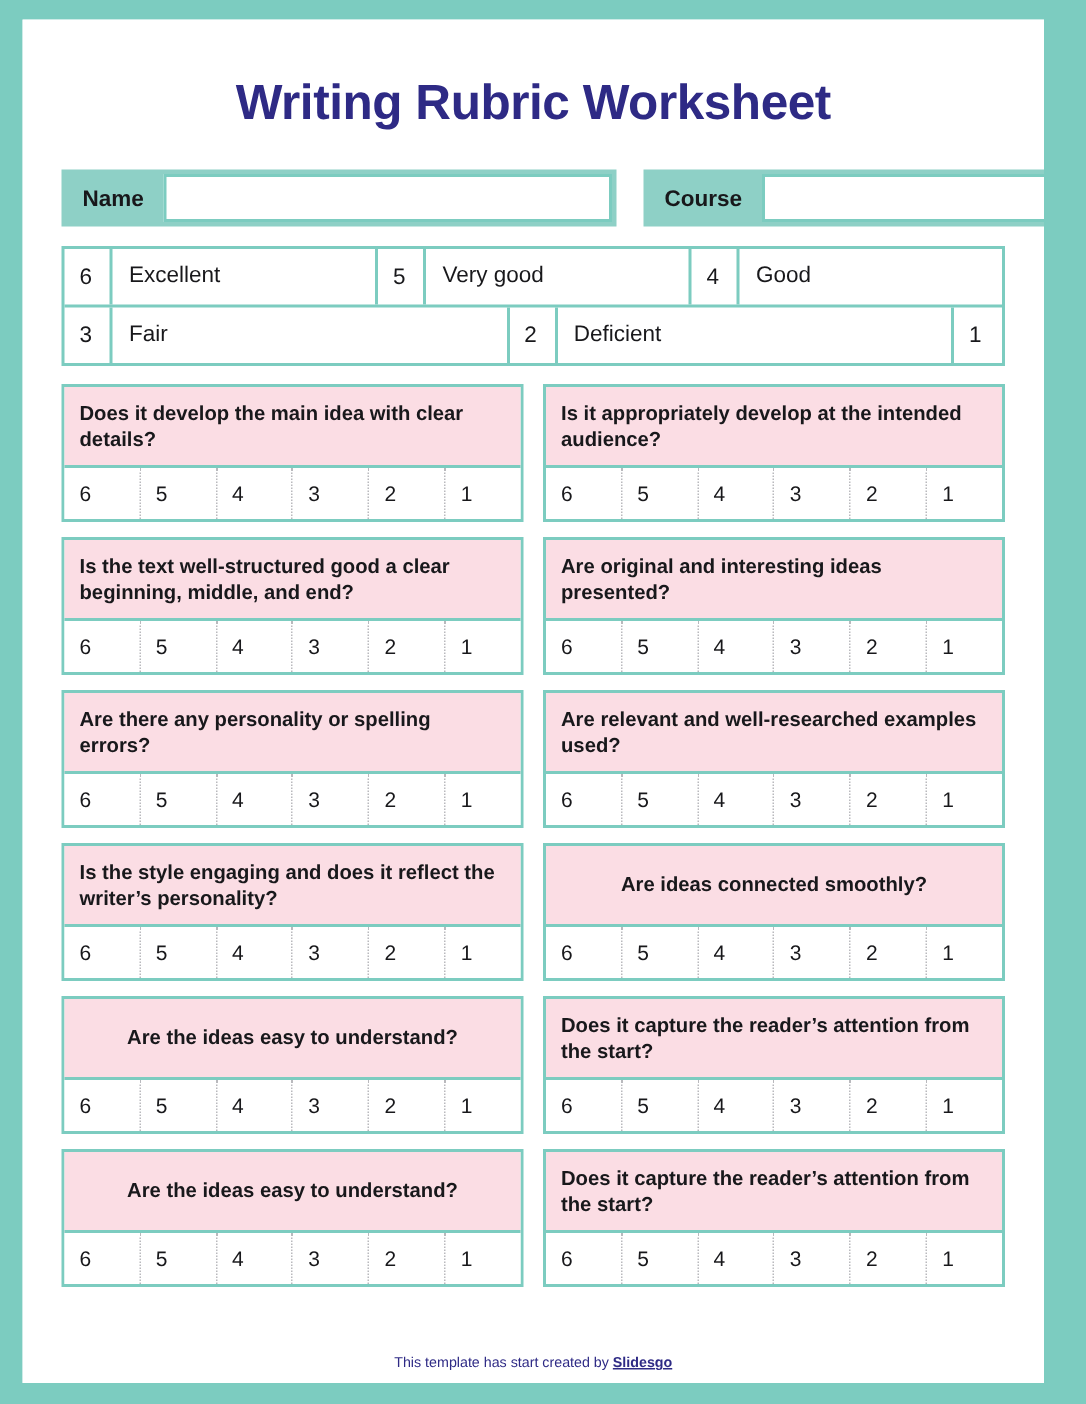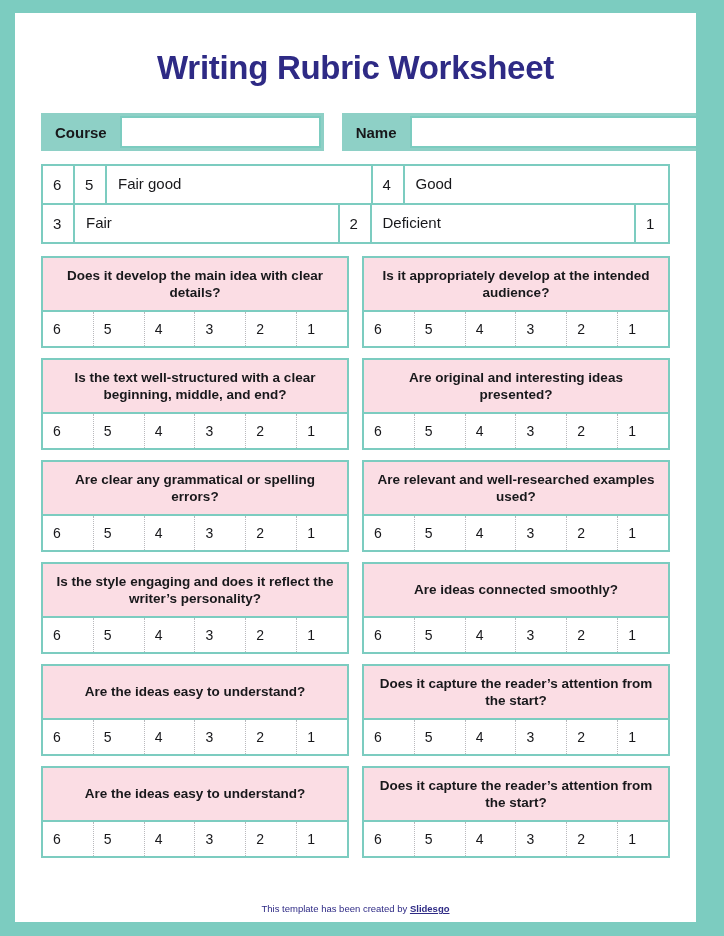--- a/index.html
+++ b/index.html
@@ -134,21 +134,20 @@
     display: flex;
     flex-direction: column;
     height: 92px;
   }
   .card-question {
     flex: 1 1 auto;
     background: #fbdde4;
     display: flex;
     align-items: center;
     justify-content: center;
-    text-align: center;
     padding: 4px 10px;
     font-size: 13.5px;
     font-weight: bold;
     color: #18181b;
     line-height: 1.28;
     border-bottom: 2px solid #7cccc0;
   }
   .card-scores {
     flex: 0 0 34px;
     background: #ffffff;
@@ -184,35 +183,36 @@
 </style>
 </head>
 <body>
 
 <div class="page">
   <div class="sheet">
 
     <h1 class="title">Writing Rubric Worksheet</h1>
 
     <div class="identity-row">
+      <div class="field name-field">
+        <div class="field-label">Name</div>
+        <input class="field-input" type="text" value="" style="">
+      </div>
       <div class="field course-field">
         <div class="field-label">Course</div>
         <input class="field-input" type="text" value="" style="">
       </div>
-      <div class="field name-field">
-        <div class="field-label">Name</div>
-        <input class="field-input" type="text" value="" style="">
-      </div>
     </div>
 
     <div class="scale-table">
       <div class="scale-row">
         <div class="scale-cell num">6</div>
+        <div class="scale-cell label">Excellent</div>
         <div class="scale-cell num">5</div>
-        <div class="scale-cell label">Fair good</div>
+        <div class="scale-cell label">Very good</div>
         <div class="scale-cell num">4</div>
         <div class="scale-cell label">Good</div>
       </div>
       <div class="scale-row">
         <div class="scale-cell num">3</div>
         <div class="scale-cell label">Fair</div>
         <div class="scale-cell num">2</div>
         <div class="scale-cell label">Deficient</div>
         <div class="scale-cell num">1</div>
       </div>
@@ -235,21 +235,21 @@
           <div class="card-scores">
             <div class="score-cell">6</div>
             <div class="score-cell">5</div>
             <div class="score-cell">4</div>
             <div class="score-cell">3</div>
             <div class="score-cell">2</div>
             <div class="score-cell">1</div>
           </div>
         </div>
         <div class="card">
-          <div class="card-question">Is the text well-structured with a clear beginning, middle, and end?</div>
+          <div class="card-question">Is the text well-structured good a clear beginning, middle, and end?</div>
           <div class="card-scores">
             <div class="score-cell">6</div>
             <div class="score-cell">5</div>
             <div class="score-cell">4</div>
             <div class="score-cell">3</div>
             <div class="score-cell">2</div>
             <div class="score-cell">1</div>
           </div>
         </div>
         <div class="card">
@@ -257,21 +257,21 @@
           <div class="card-scores">
             <div class="score-cell">6</div>
             <div class="score-cell">5</div>
             <div class="score-cell">4</div>
             <div class="score-cell">3</div>
             <div class="score-cell">2</div>
             <div class="score-cell">1</div>
           </div>
         </div>
         <div class="card">
-          <div class="card-question">Are clear any grammatical or spelling errors?</div>
+          <div class="card-question">Are there any personality or spelling errors?</div>
           <div class="card-scores">
             <div class="score-cell">6</div>
             <div class="score-cell">5</div>
             <div class="score-cell">4</div>
             <div class="score-cell">3</div>
             <div class="score-cell">2</div>
             <div class="score-cell">1</div>
           </div>
         </div>
         <div class="card">
@@ -347,17 +347,17 @@
             <div class="score-cell">5</div>
             <div class="score-cell">4</div>
             <div class="score-cell">3</div>
             <div class="score-cell">2</div>
             <div class="score-cell">1</div>
           </div>
         </div>
       </div>
 
     <div class="footer">
-      <span>This template has been created by </span><a class="brand" href="#">Slidesgo</a>
+      <span>This template has start created by </span><a class="brand" href="#">Slidesgo</a>
     </div>
 
   </div>
 </div>
 
 </body></html>

